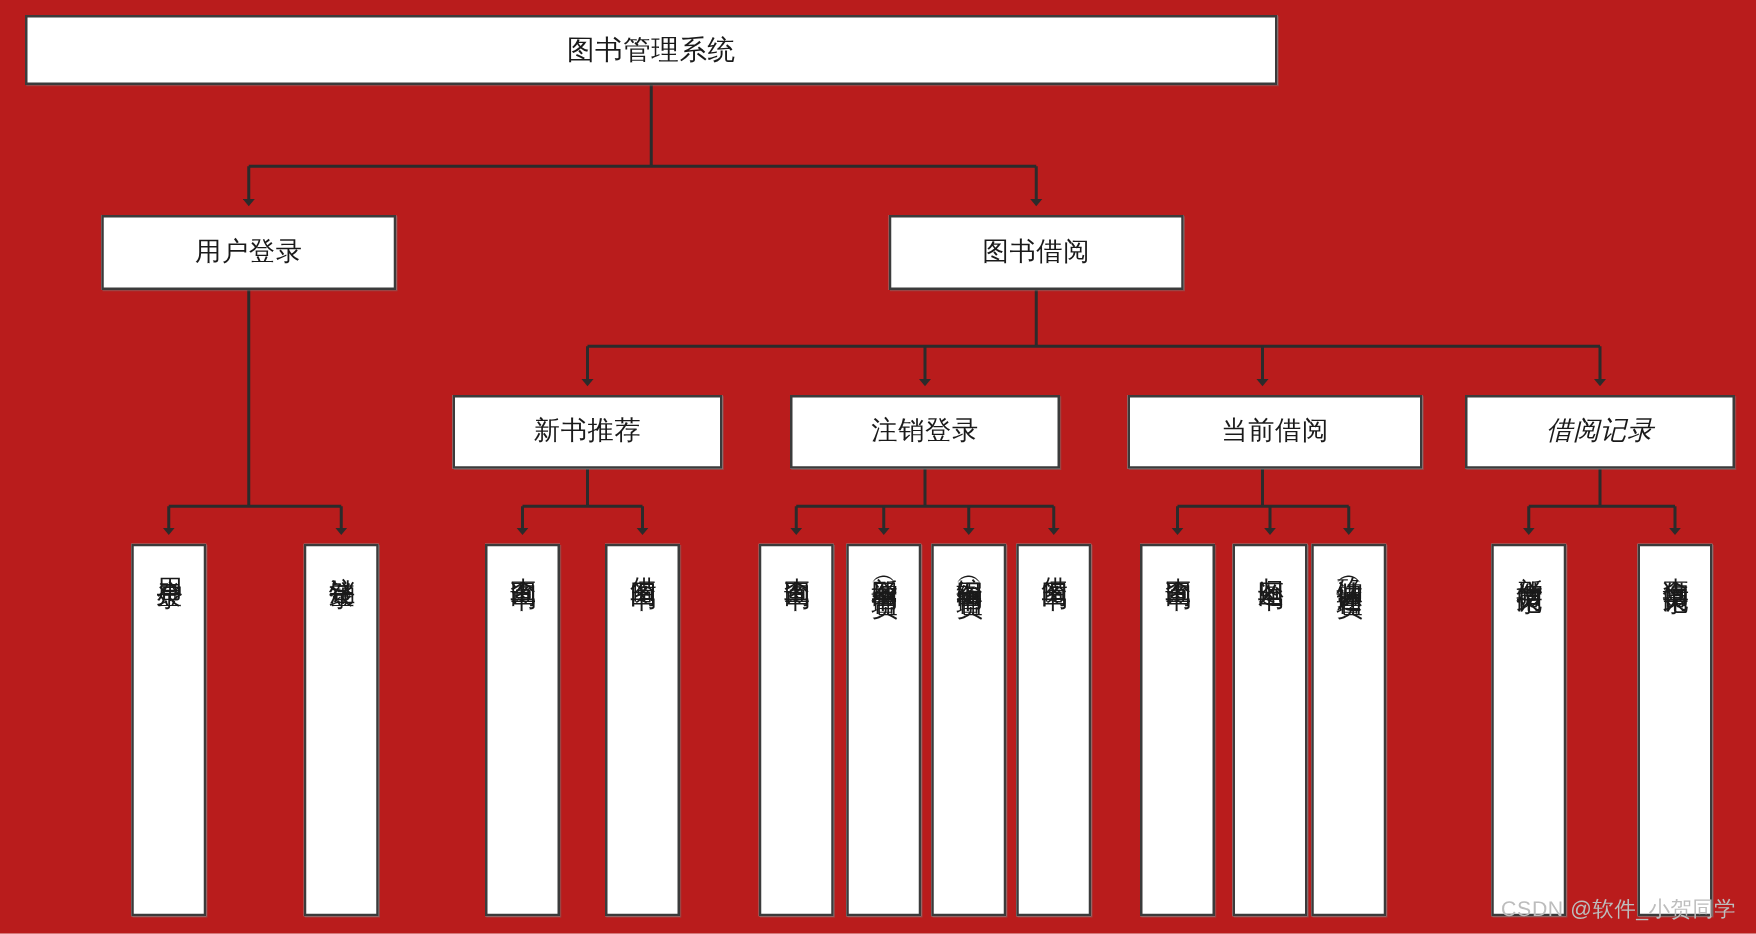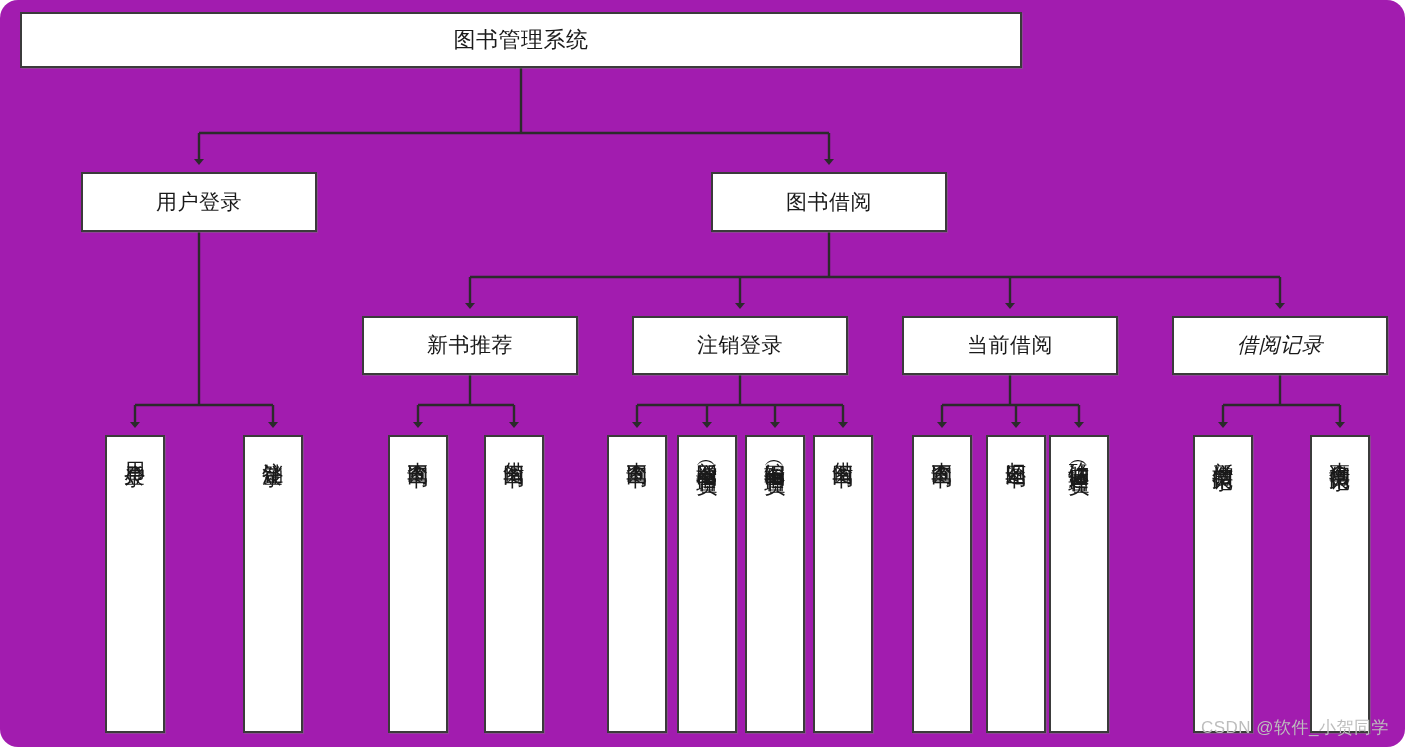--- a/index.html
+++ b/index.html
@@ -8,23 +8,22 @@
     padding: 0;
     background: #ffffff;
   }
   body {
     font-family: "Liberation Sans", "DejaVu Sans", sans-serif;
   }
   #canvas {
     position: relative;
     width: 1405px;
     height: 747px;
-    background: #a21caf;
+    background: #b91c1c;
     overflow: hidden;
-    border-radius: 18px;
   }
   #edges {
     position: absolute;
     left: 0;
     top: 0;
     width: 1405px;
     height: 747px;
     pointer-events: none;
   }
   .node {
@@ -134,21 +133,21 @@
   <div class="node horiz" id="n-l2-1" style="left: 711px; top: 172px; width: 236px; height: 60px;">
     <span class="label">图书借阅</span>
   </div>
 
   <div class="node horiz" id="n-l3-0" style="left: 362px; top: 316px; width: 216px; height: 59px;">
     <span class="label">新书推荐</span>
   </div>
   <div class="node horiz" id="n-l3-1" style="left: 632px; top: 316px; width: 216px; height: 59px;">
     <span class="label">注销登录</span>
   </div>
-  <div class="node horiz" id="n-l3-2" style="left: 902px; top: 316px; width: 216px; height: 59px;">
+  <div class="node horiz" id="n-l3-2" style="left: 902px; top: 316px; width: 236px; height: 59px;">
     <span class="label">当前借阅</span>
   </div>
   <div class="node horiz" id="n-l3-3" style="left: 1172px; top: 316px; width: 216px; height: 59px; font-style: italic;">
     <span class="label">借阅记录</span>
   </div>
 
   <div class="node vert" id="n-leaf-0" style="left: 105px; top: 435px; width: 60px; height: 298px;">
     <span class="label">用户登录</span>
   </div>
   <div class="node vert" id="n-leaf-1" style="left: 243px; top: 435px; width: 60px; height: 298px;">

